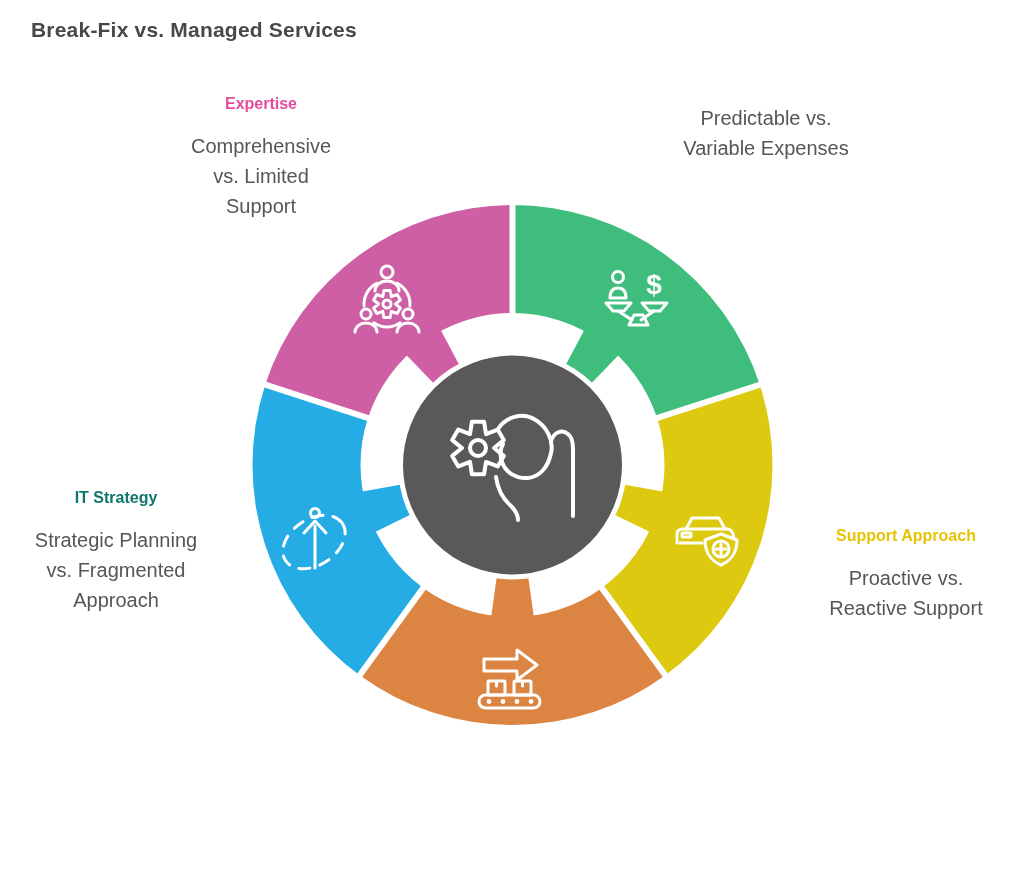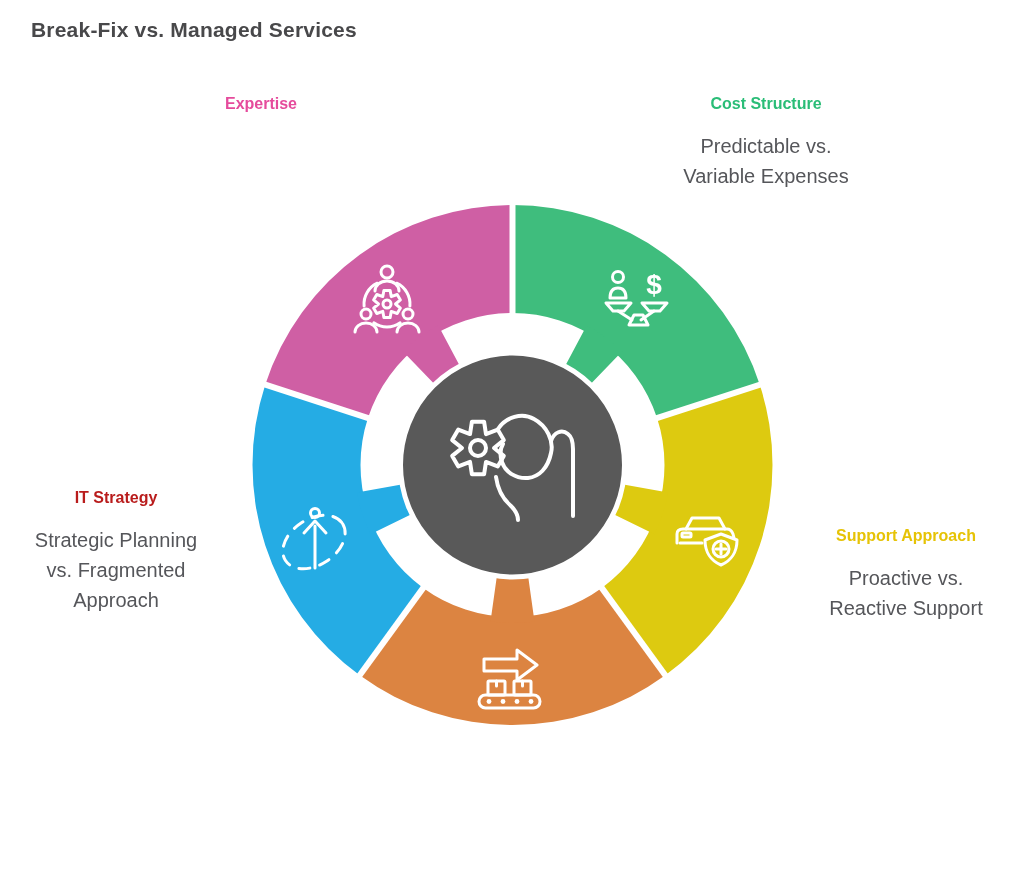--- a/index.html
+++ b/index.html
@@ -121,31 +121,31 @@
     <g class="icon-stroke cw3">
       <circle cx="315" cy="513" r="4.5"></circle>
       <path d="M304 533 L315 521 L326 533"></path>
       <path d="M315 526 L315 568"></path>
       <ellipse cx="314" cy="542" rx="34" ry="23" transform="rotate(-33 314 542)" stroke-dasharray="11 10"></ellipse>
     </g>
   </svg>
 
   <div class="label-block" style="left:141px;top:90px;width:240px;">
     <div class="label-heading" style="color: rgb(229, 75, 156);">Expertise</div>
+    <div class="label-sub">Comprehensive<br>vs. Limited<br>Support</div>
   </div>
 
   <div class="label-block" style="left:616px;top:90px;width:300px;">
-    <div class="label-heading" style="color: rgb(42, 189, 119);">Cost Structure</div>
     <div class="label-sub">Predictable vs.<br>Variable Expenses</div>
   </div>
 
   <div class="label-block" style="left:788px;top:484px;width:236px;margin-top:38px;">
     <div class="label-heading" style="color: rgb(230, 195, 6);">Support Approach</div>
     <div class="label-sub">Proactive vs.<br>Reactive Support</div>
   </div>
 
 
   <div class="label-block" style="left:0px;top:484px;width:232px;">
-    <div class="label-heading" style="color: #b91c1c;">IT Strategy</div>
+    <div class="label-heading" style="color: #0f766e;">IT Strategy</div>
     <div class="label-sub">Strategic Planning<br>vs. Fragmented<br>Approach</div>
   </div>
 
 </div>
 
 </body></html>

